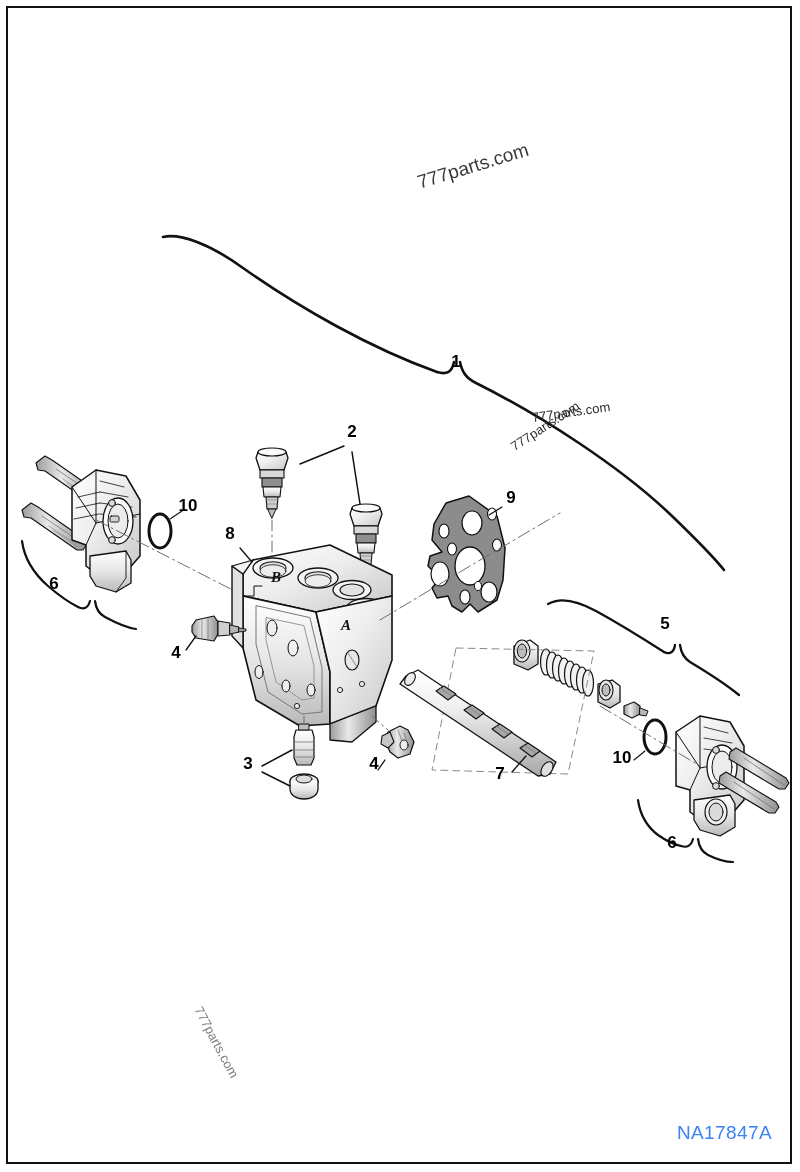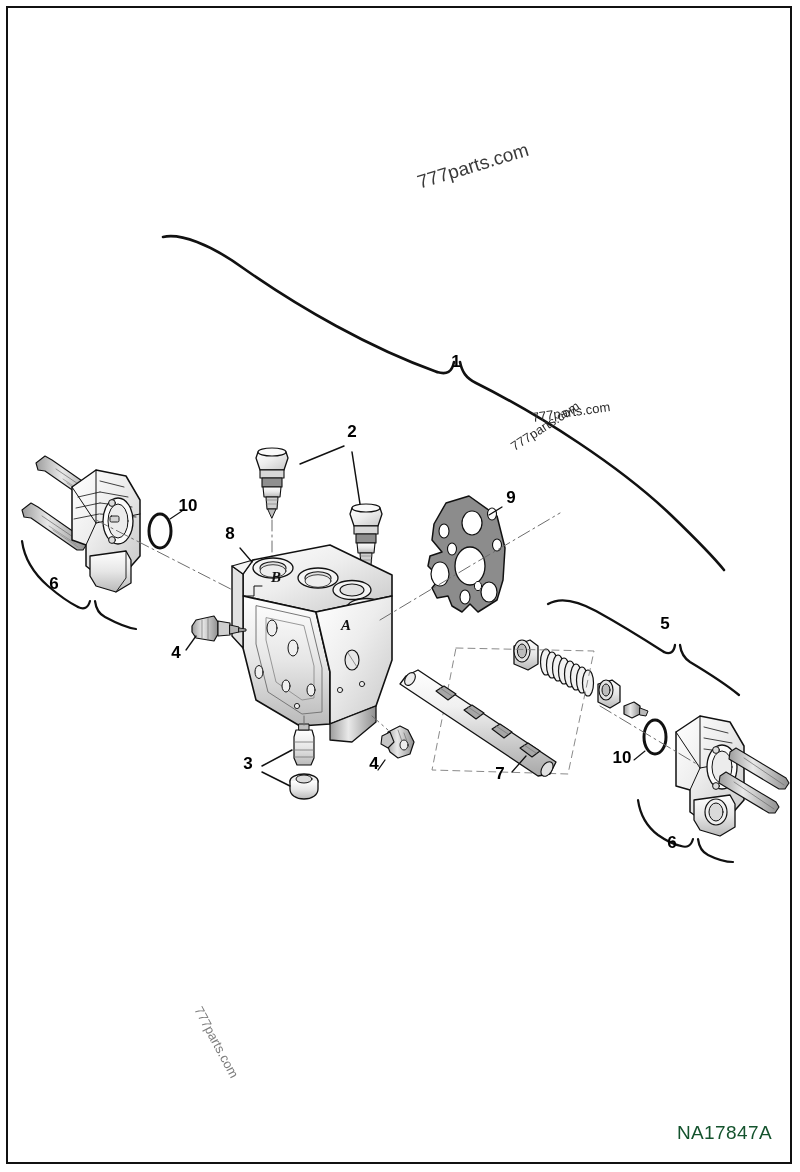--- a/index.html
+++ b/index.html
@@ -8,21 +8,21 @@
   #page{position:absolute;inset:0;width:800px;height:1172px;background:#fff;}
   #frame{position:absolute;left:6px;top:6px;width:786px;height:1158px;
          border:2px solid #111;box-sizing:border-box;}
   svg.layer{position:absolute;left:0;top:0;width:800px;height:1172px;
             overflow:visible;pointer-events:none;}
   .callout{font-family:"Liberation Sans",sans-serif;font-weight:bold;
            font-size:17px;fill:#000;}
   .portlbl{font-family:"Liberation Serif",serif;font-weight:bold;
            font-style:italic;font-size:15px;fill:#111;}
   .doccode{position:absolute;right:28px;bottom:28px;font-size:19px;
-           color:#14532d;letter-spacing:.4px;}
+           color:#3b82f6;letter-spacing:.4px;}
   .wm{position:absolute;font-family:"Liberation Sans",sans-serif;
       white-space:nowrap;color:#3a3a3a;}
   .wm1{left:418px;top:172px;font-size:19px;transform:rotate(-17deg);
        transform-origin:left center;}
   .wm2{left:532px;top:410px;font-size:13px;transform:rotate(-8deg);
        transform-origin:left center;color:#2c2c2c;}
   .wm3{left:512px;top:440px;font-size:13px;transform:rotate(-33deg);
        transform-origin:left center;color:#2c2c2c;}
   .wm4{left:198px;top:1000px;font-size:13px;transform:rotate(62deg);
        transform-origin:left center;color:#7d7d7d;}

